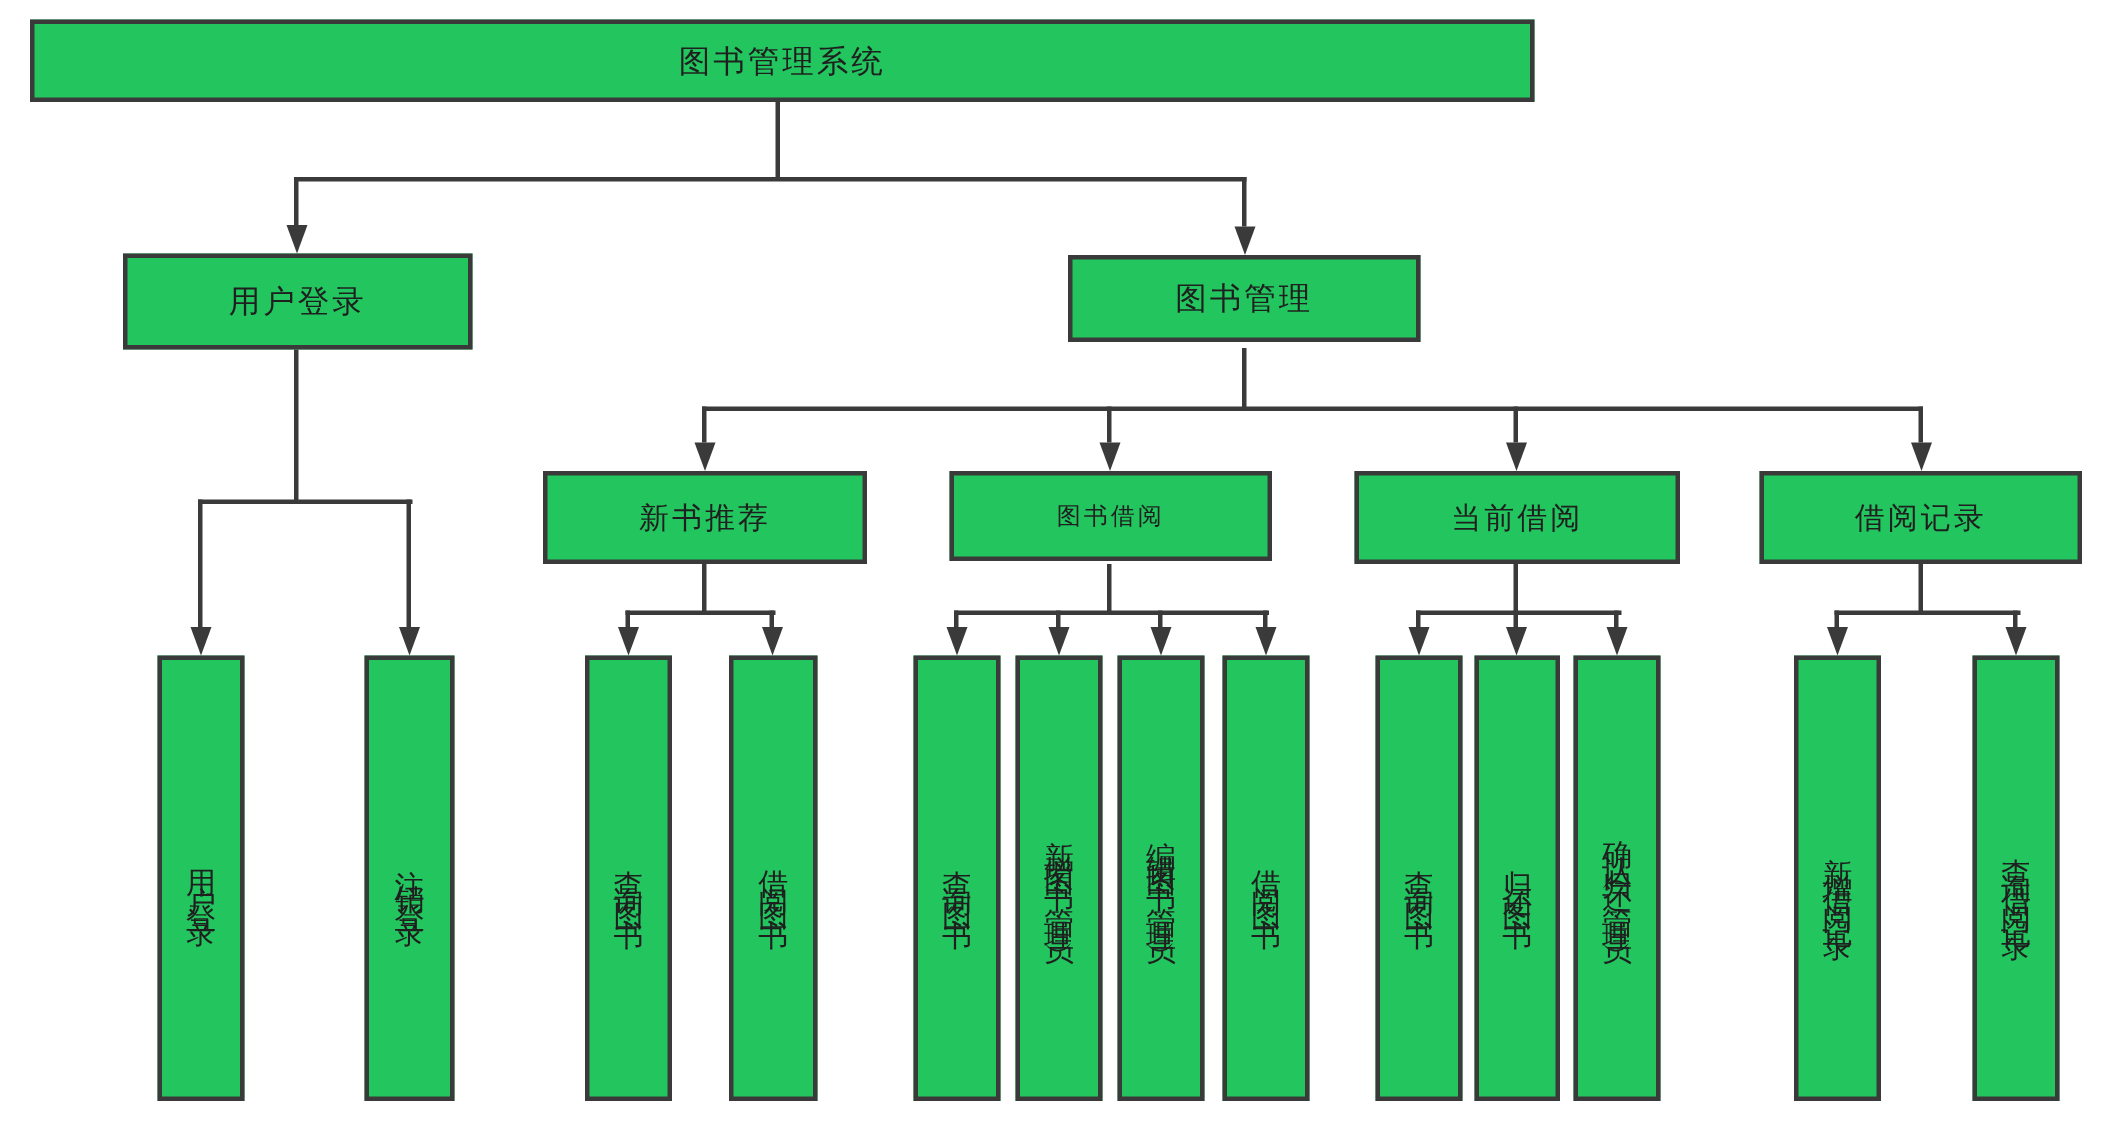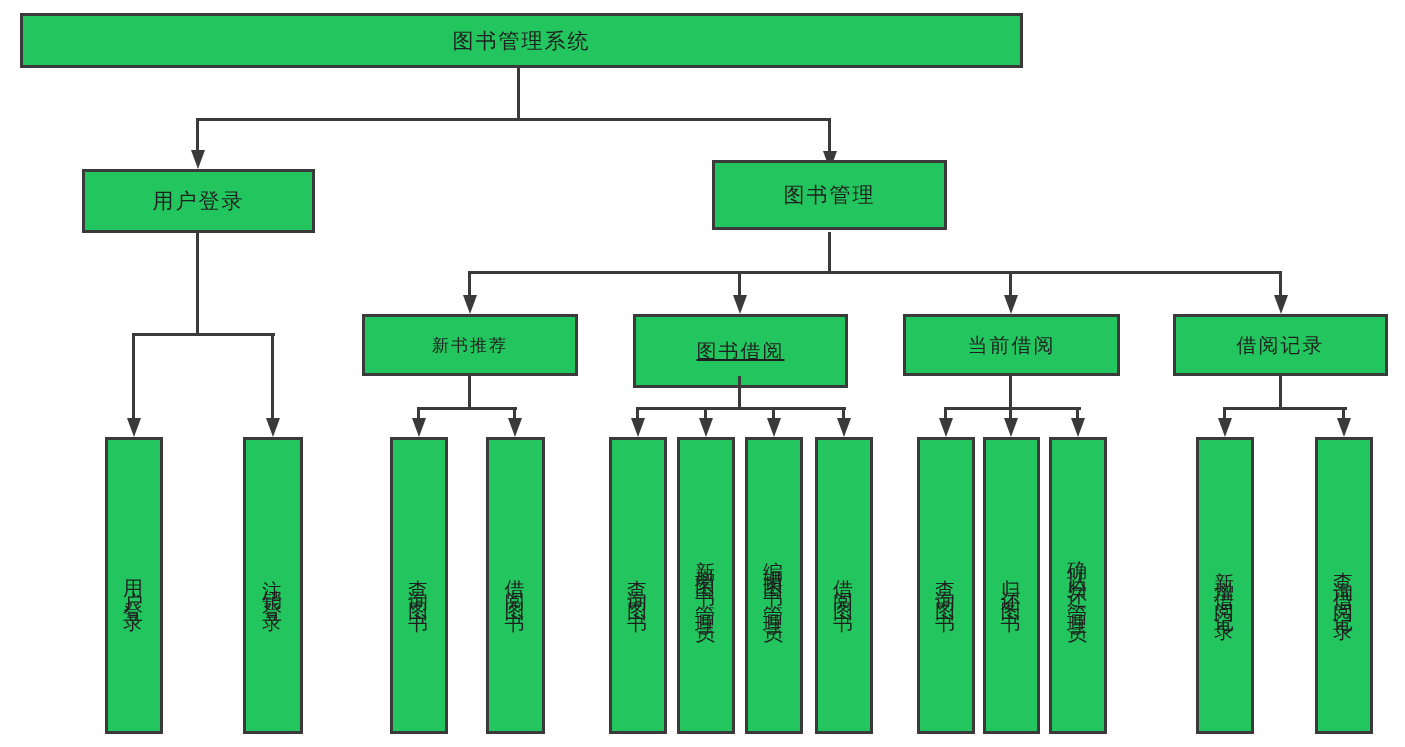--- a/index.html
+++ b/index.html
@@ -37,36 +37,36 @@
 <div class="stage">
 
   <div class="box" style="left:20px;top:13px;width:1003px;height:55px;">图书管理系统</div>
 
   <div class="vline" style="left:517px;top:68px;height:52px;"></div>
   <div class="hline" style="left:196px;top:118px;width:635px;"></div>
   <div class="drop" style="left:196px;top:118px;height:32px;"></div>
   <div class="drop" style="left:828px;top:118px;height:33px;"></div>
 
   <div class="box" style="left:82px;top:169px;width:233px;height:64px;">用户登录</div>
-  <div class="box" style="left:712px;top:160px;width:235px;height:70px;">图书管理</div>
+  <div class="box" style="left:712px;top:170px;width:235px;height:58px;">图书管理</div>
 
   <div class="vline" style="left:196px;top:233px;height:102px;"></div>
   <div class="hline" style="left:132px;top:333px;width:143px;"></div>
   <div class="drop" style="left:132px;top:333px;height:85px;"></div>
   <div class="drop" style="left:271px;top:333px;height:85px;"></div>
 
   <div class="vline" style="left:828px;top:232px;height:41px;"></div>
   <div class="hline" style="left:468px;top:271px;width:814px;"></div>
   <div class="drop" style="left:468px;top:271px;height:24px;"></div>
   <div class="drop" style="left:738px;top:271px;height:24px;"></div>
   <div class="drop" style="left:1009px;top:271px;height:24px;"></div>
   <div class="drop" style="left:1279px;top:271px;height:24px;"></div>
 
-  <div class="box" style="left:362px;top:314px;width:216px;height:62px;font-size:17px;">新书推荐</div>
-  <div class="box" style="left:633px;top:314px;width:215px;height:74px;font-size:20px;text-decoration:underline;">图书借阅</div>
+  <div class="box" style="left:362px;top:314px;width:216px;height:62px;font-size:20px;">新书推荐</div>
+  <div class="box" style="left:633px;top:314px;width:215px;height:60px;font-size:16px;">图书借阅</div>
   <div class="box" style="left:903px;top:314px;width:217px;height:62px;font-size:20px;">当前借阅</div>
   <div class="box" style="left:1173px;top:314px;width:215px;height:62px;font-size:20px;">借阅记录</div>
 
   <div class="vline" style="left:468px;top:376px;height:33px;"></div>
   <div class="hline" style="left:417px;top:407px;width:100px;"></div>
   <div class="drop" style="left:417px;top:407px;height:11px;"></div>
   <div class="drop" style="left:513px;top:407px;height:11px;"></div>
 
   <div class="vline" style="left:738px;top:376px;height:33px;"></div>
   <div class="hline" style="left:636px;top:407px;width:210px;"></div>

